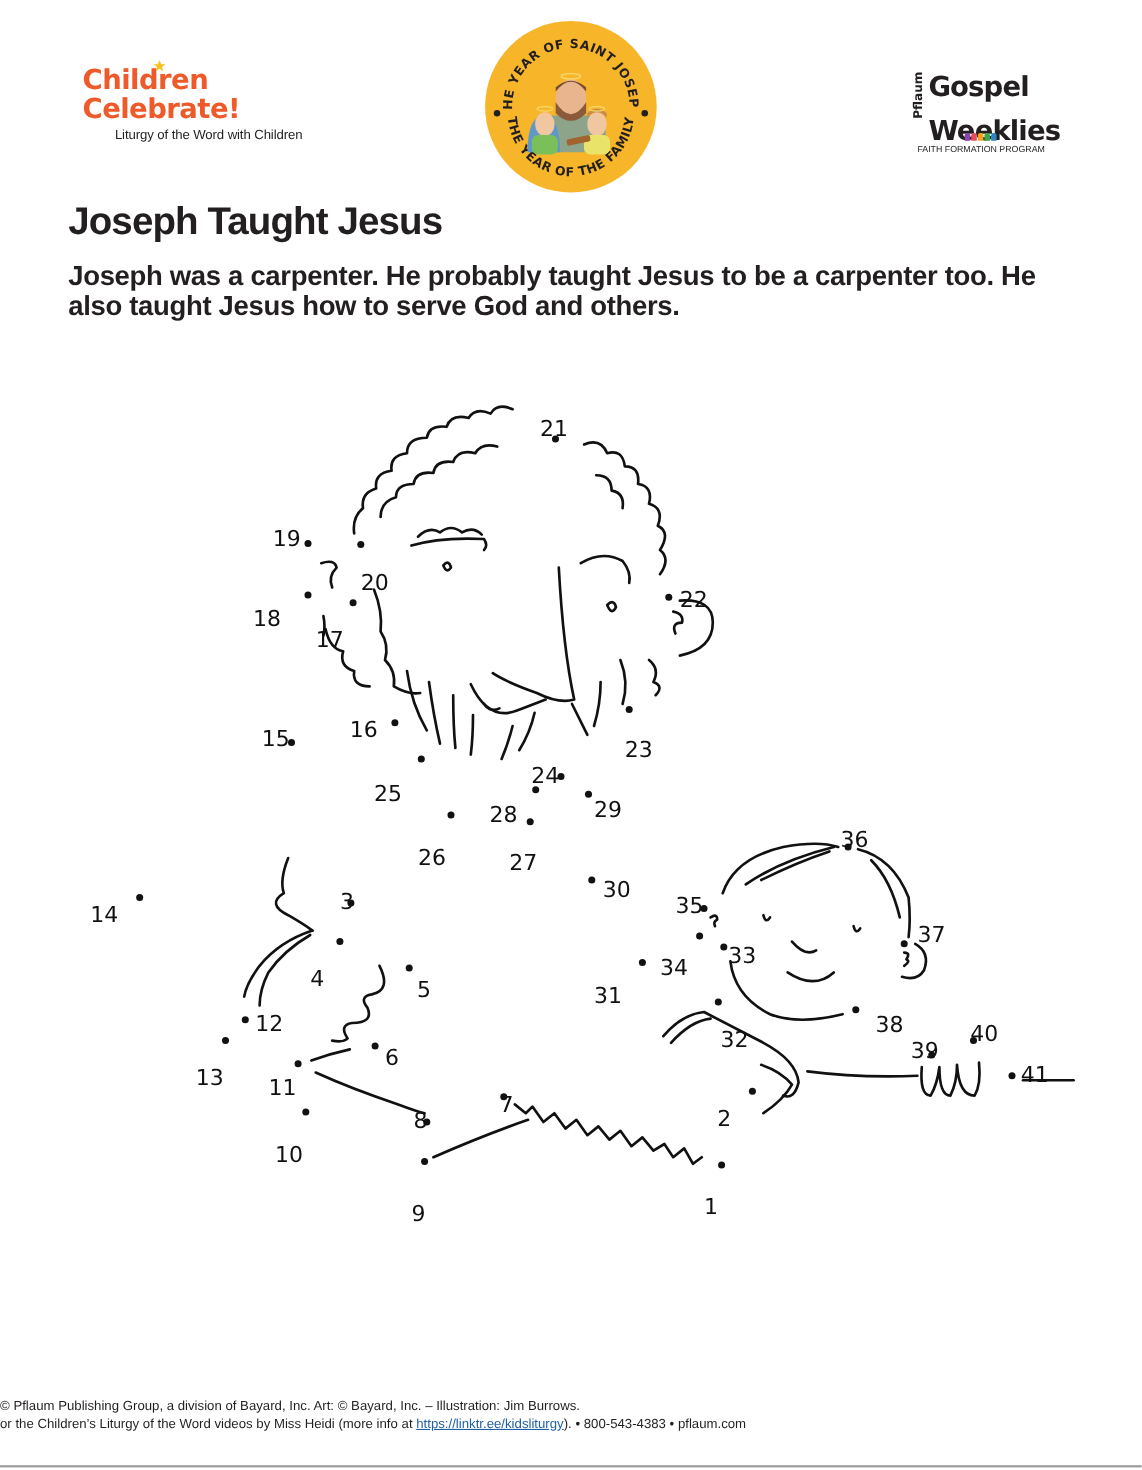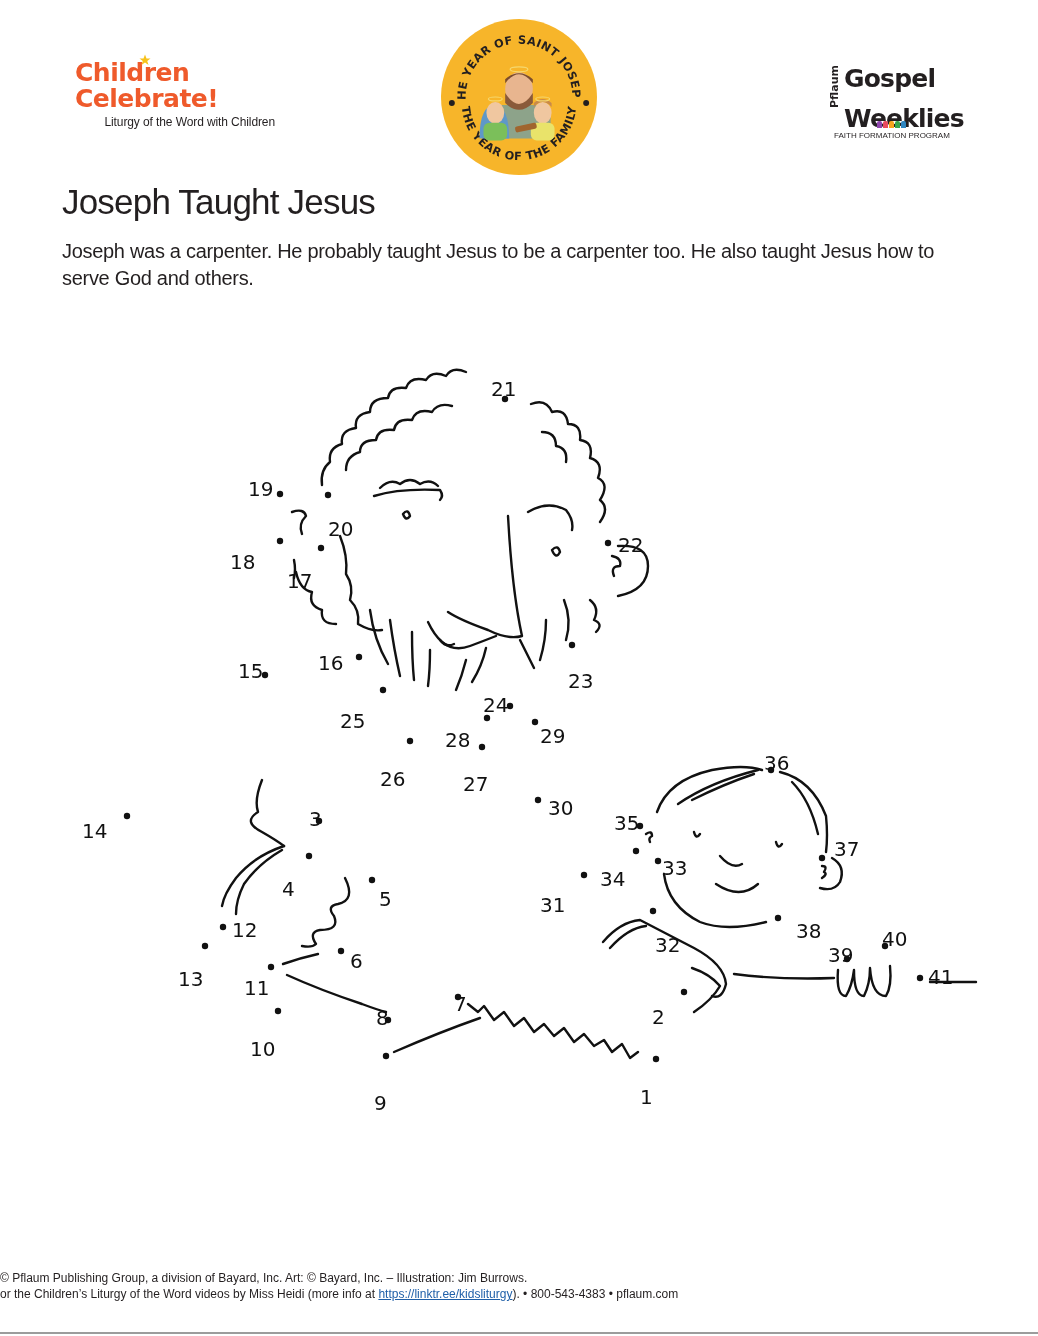--- a/index.html
+++ b/index.html
@@ -15,22 +15,22 @@
 
   .brand-right { position: absolute; left: 832px; top: 66px; width: 160px; height: 70px; }
   .gw-pflaum { position: absolute; left: -4px; top: 42px; transform: rotate(-90deg); transform-origin: left top; font-family: "DejaVu Sans", sans-serif; font-weight: bold; font-size: 11px; color: #231f20; }
   .gw-word { position: absolute; left: 12px; font-family: "DejaVu Sans", sans-serif; font-weight: bold; font-size: 25px; line-height: 26px; color: #231f20; letter-spacing: -0.8px; }
   .gw-word.w1 { top: 0px; }
   .gw-word.w2 { top: 40px; }
   .gw-tag { position: absolute; left: 2px; top: 55px; font-size: 8px; color: #231f20; white-space: nowrap; display: flex; align-items: center; gap: 3px; flex-direction: column; }
   .people { display: inline-flex; gap: 1px; }
   .person { width: 5px; height: 7px; border-radius: 2px 2px 0 0; display: inline-block; }
 
-  .title { position: absolute; left: 62px; top: 182px; font-family: "Liberation Sans", sans-serif; font-weight: normal; font-size: 35px; color: #231f20; letter-spacing: -0.8px; text-align: right; }
-  .intro { position: absolute; left: 62px; top: 238px; width: 920px; font-family: "Liberation Sans", sans-serif; font-weight: normal; font-size: 20px; line-height: 27px; color: #231f20; letter-spacing: -0.3px; }
+  .title { position: absolute; left: 62px; top: 182px; font-family: "Liberation Sans", sans-serif; font-weight: bold; font-size: 35px; color: #231f20; letter-spacing: -0.8px; text-align: right; }
+  .intro { position: absolute; left: 62px; top: 238px; width: 920px; font-family: "Liberation Sans", sans-serif; font-weight: bold; font-size: 25px; line-height: 27px; color: #231f20; letter-spacing: -0.3px; }
 
   .puzzle { position: absolute; left: 0; top: 0; width: 1038px; height: 1336px; }
   .dot-label { font-family: "DejaVu Sans", sans-serif; font-size: 20px; fill: #111; }
 
   .footer { position: absolute; left: 0; top: 1270px; width: 1038px; text-align: left; font-family: "Liberation Sans", sans-serif; font-size: 12px; line-height: 16px; color: #231f20; }
   .footer a { color: #1f5fa8; text-decoration: underline; }
   .bottom-rule { position: absolute; left: 0; top: 1332px; width: 1038px; height: 2px; background: #9c9c9c; }
 </style>
 </head>
 <body>

